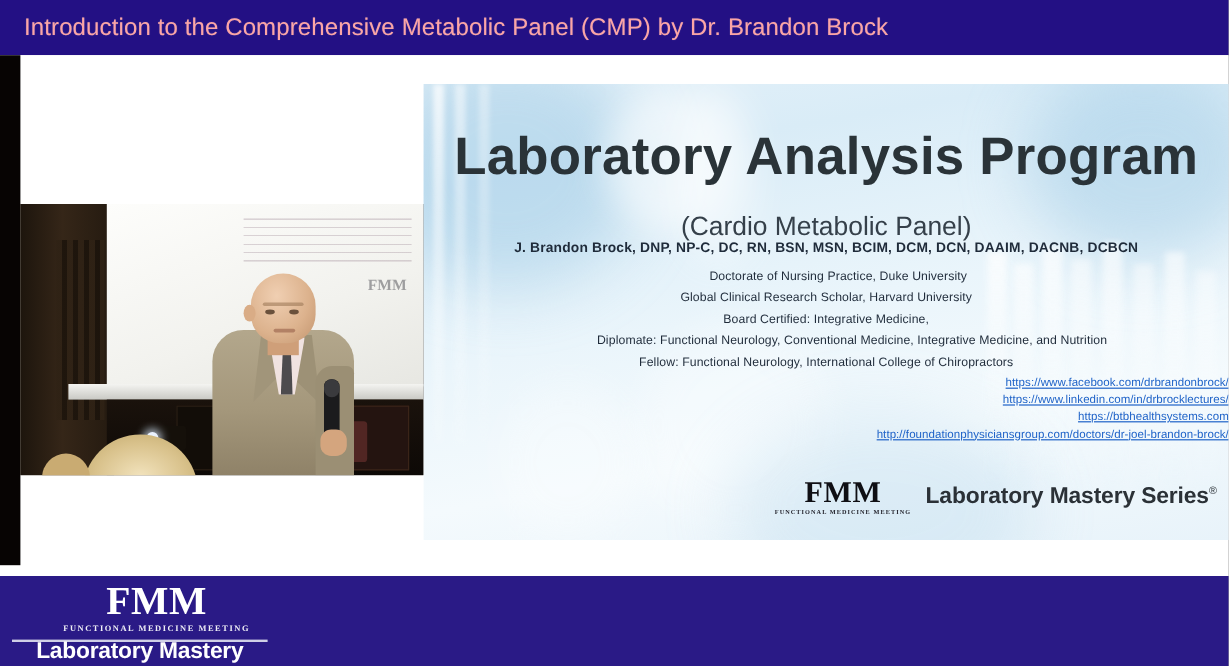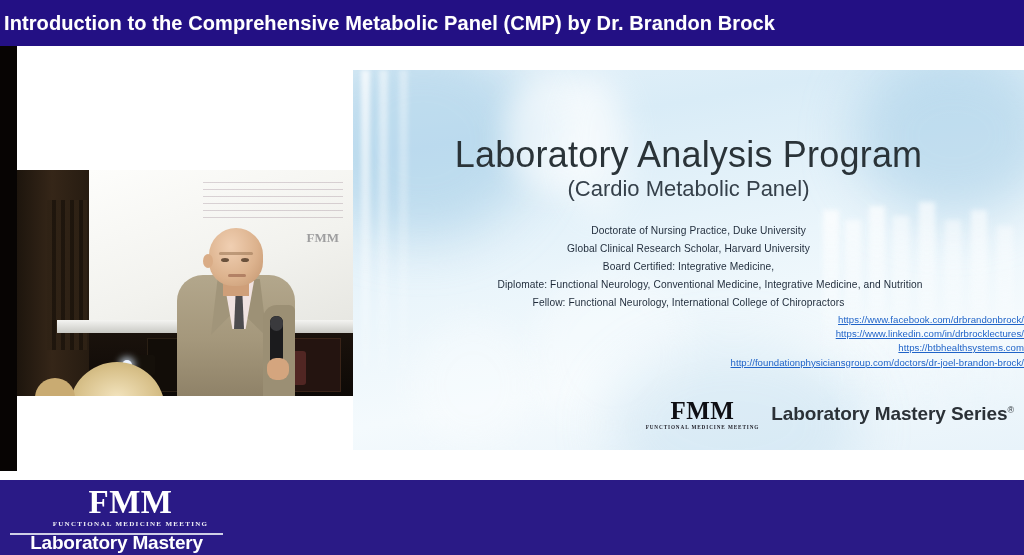--- a/index.html
+++ b/index.html
@@ -7,22 +7,22 @@
 
   .screen{position:relative;width:1024px;height:555px;background:#fff;overflow:hidden;}
 
   
   .titlebar{
     position:absolute;left:0;top:0;width:1024px;height:46px;
     background:#231084;
     display:flex;align-items:center;
   }
   .titlebar-text{
-    color:#ffffff;font-size:20px;font-weight:700;
-    letter-spacing:.1px;padding-left:4px;white-space:nowrap;
+    color:#fca5a5;font-size:20px;font-weight:400;
+    letter-spacing:.1px;padding-left:20px;white-space:nowrap;
     font-family:"Liberation Sans",sans-serif;
     text-shadow:0 0 1px rgba(255,255,255,.25);
   }
 
   
   .canvas{position:absolute;left:0;top:46px;width:1024px;height:434px;background:#fff;}
 
   
   .leftband{position:absolute;left:0;top:46px;width:17px;height:425px;background:#070403;}
 
@@ -97,21 +97,21 @@
     background:linear-gradient(180deg,rgba(255,255,255,.85),rgba(228,243,250,.25));
     filter:blur(2.6px);border-radius:0 0 8px 8px;}
   .glassblob{position:absolute;border-radius:50%;filter:blur(14px);background:rgba(255,255,255,.55);}
   .bluewash{position:absolute;border-radius:50%;filter:blur(26px);background:rgba(150,198,226,.45);}
 
   .slide-inner{position:absolute;inset:0;}
 
   .s-title{
     position:absolute;left:0;right:0;top:36px;text-align:center;
     font-family:"Liberation Sans",sans-serif;
-    font-size:36px;font-weight:400;color:#2a3338;letter-spacing:.2px;margin-top:28px;
+    font-size:44px;font-weight:700;color:#2a3338;letter-spacing:.2px;
   }
   .s-subtitle{
     position:absolute;left:0;right:0;top:78px;text-align:center;
     font-size:22px;font-weight:400;color:#35404a;margin-top:28px;
   }
   .s-creds{
     position:absolute;left:0;right:0;top:131px;text-align:center;
     font-size:11.5px;font-weight:700;color:#1f2b3a;letter-spacing:.15px;
   }
   .s-line{
@@ -208,20 +208,21 @@
       <div class="tubeB" style="left:618px;top:140px;height:200px;opacity:.7;"></div>
       <div class="tubeB" style="left:644px;top:156px;height:188px;opacity:.5;"></div>
       <div class="glassblob" style="left:180px;top:200px;width:160px;height:170px;opacity:.5;"></div>
       <div class="glassblob" style="left:60px;top:250px;width:120px;height:130px;opacity:.45;"></div>
       <div class="bluewash" style="left:250px;bottom:-60px;width:260px;height:170px;opacity:.5;"></div>
     </div>
 
     <div class="slide-inner">
       <div class="s-title">Laboratory Analysis Program</div>
       <div class="s-subtitle">(Cardio Metabolic Panel)</div>
+      <div class="s-creds">J. Brandon Brock, DNP, NP-C, DC, RN, BSN, MSN, BCIM, DCM, DCN, DAAIM, DACNB, DCBCN</div>
 
       <div class="s-line" style="top:155px;padding-left:20px;">Doctorate of Nursing Practice, Duke University</div>
       <div class="s-line" style="top:173px;">Global Clinical Research Scholar, Harvard University</div>
       <div class="s-line" style="top:191px;">Board Certified: Integrative Medicine,</div>
       <div class="s-line" style="top:209px;padding-left:43px;">Diplomate: Functional Neurology, Conventional Medicine, Integrative Medicine, and Nutrition</div>
       <div class="s-line" style="top:227px;">Fellow: Functional Neurology, International College of Chiropractors</div>
 
       <div class="s-links">
         <span class="s-link">https://www.facebook.com/drbrandonbrock/</span>
         <span class="s-link">https://www.linkedin.com/in/drbrocklectures/</span>

